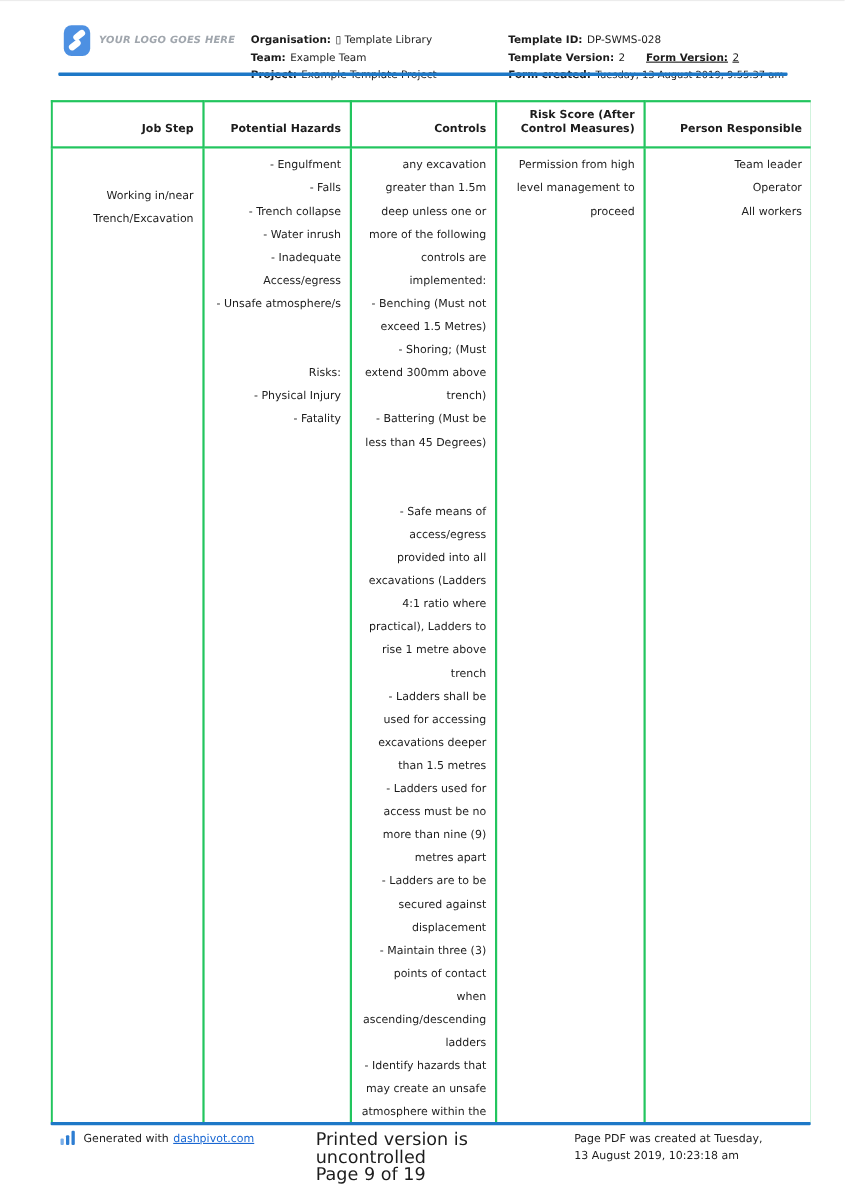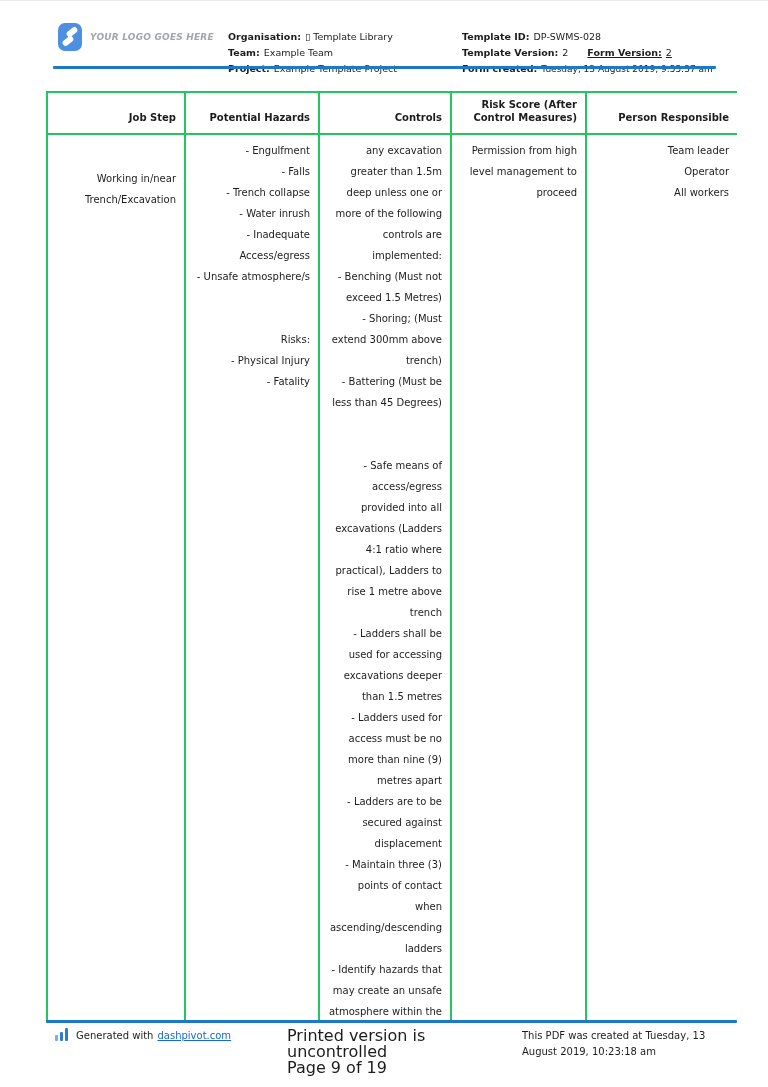--- a/index.html
+++ b/index.html
@@ -190,17 +190,17 @@
     <span>Generated with</span>
     <a href="#">dashpivot.com</a>
   </div>
 
   <div class="footer-mid">
     <div>Printed version is uncontrolled</div>
     <div>Page 9 of 19</div>
   </div>
 
   <div class="footer-right">
-    <span>This PDF was created at</span>
+    <span>Page PDF was created at</span>
     <span>Tuesday, 13 August 2019, 10:23:18 am</span>
   </div>
 
 </div>
 
 </body></html>

